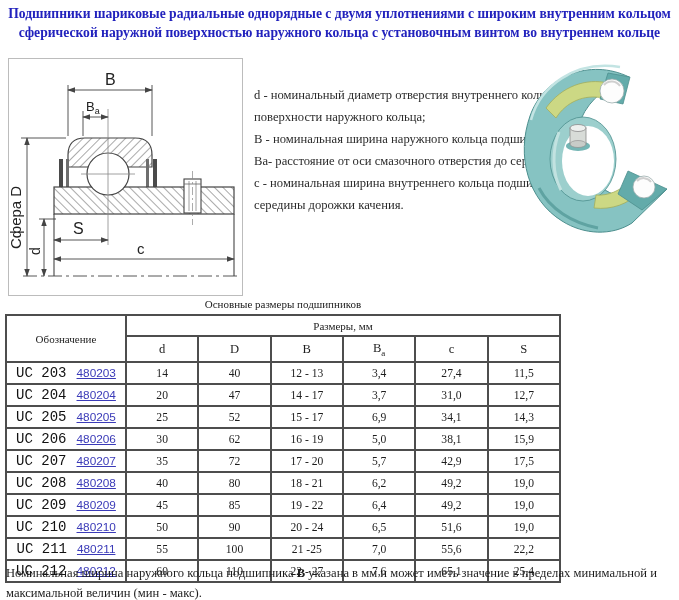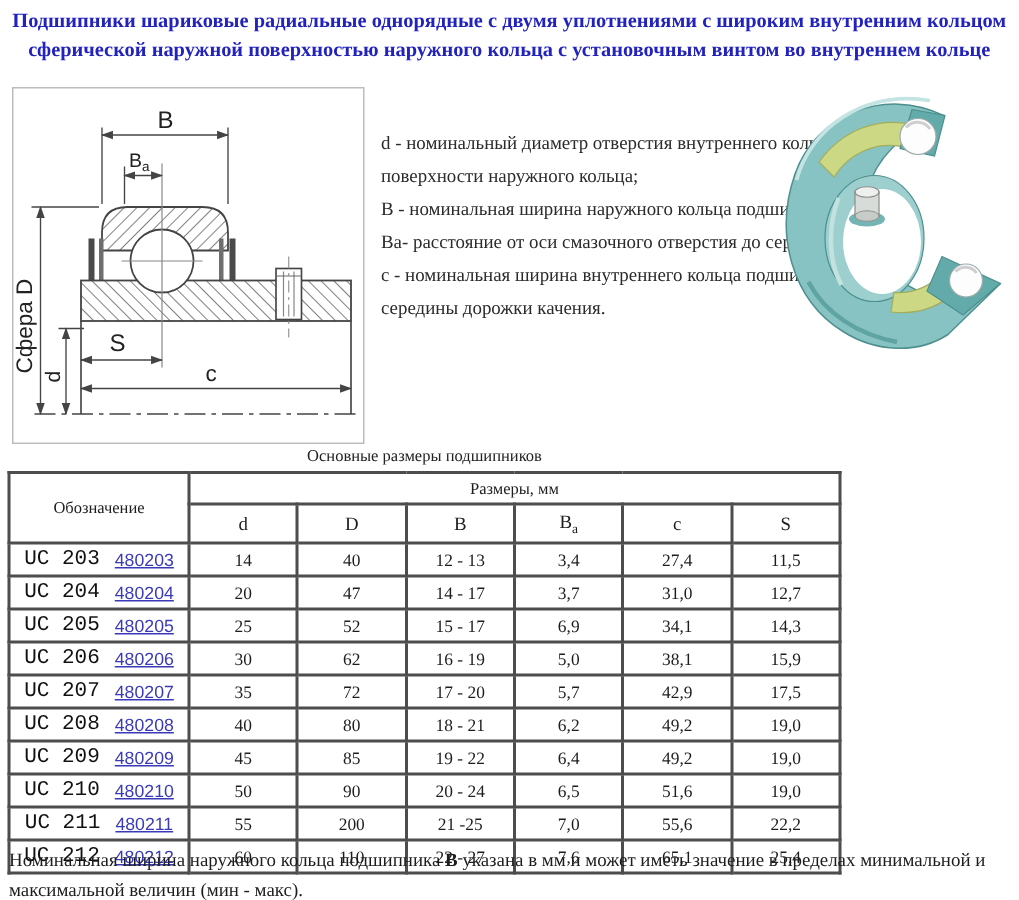--- a/index.html
+++ b/index.html
@@ -263,21 +263,21 @@
       <td>50</td>
       <td>90</td>
       <td>20 - 24</td>
       <td>6,5</td>
       <td>51,6</td>
       <td>19,0</td>
     </tr>
     <tr>
       <td class="name-cell"><span class="uc">UC 211</span><a>480211</a></td>
       <td>55</td>
-      <td>200</td>
+      <td>100</td>
       <td>21 -25</td>
       <td>7,0</td>
       <td>55,6</td>
       <td>22,2</td>
     </tr>
     <tr>
       <td class="name-cell"><span class="uc">UC 212</span><a>480212</a></td>
       <td>60</td>
       <td>110</td>
       <td>22 - 27</td>

